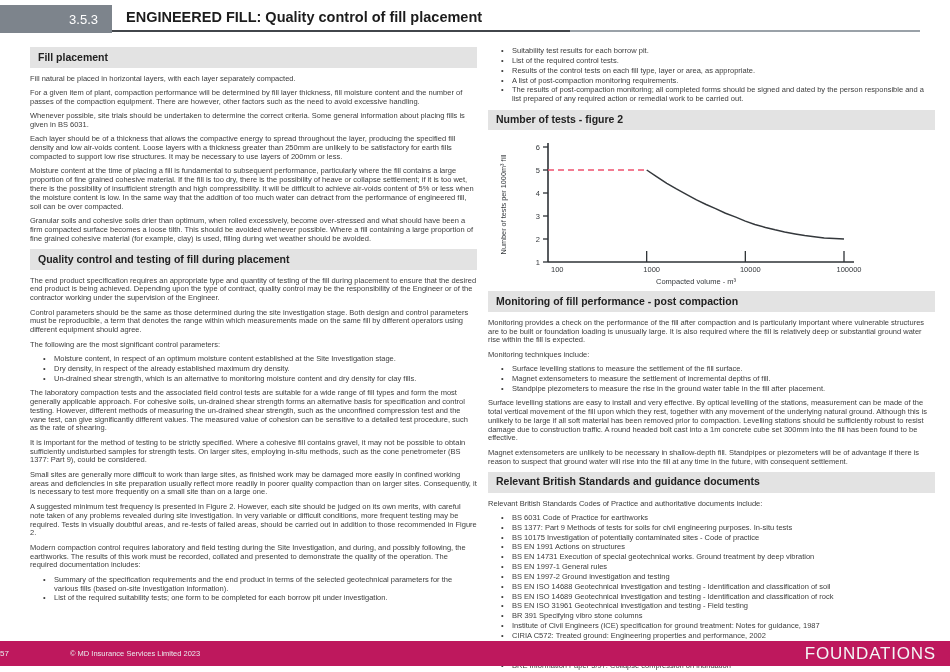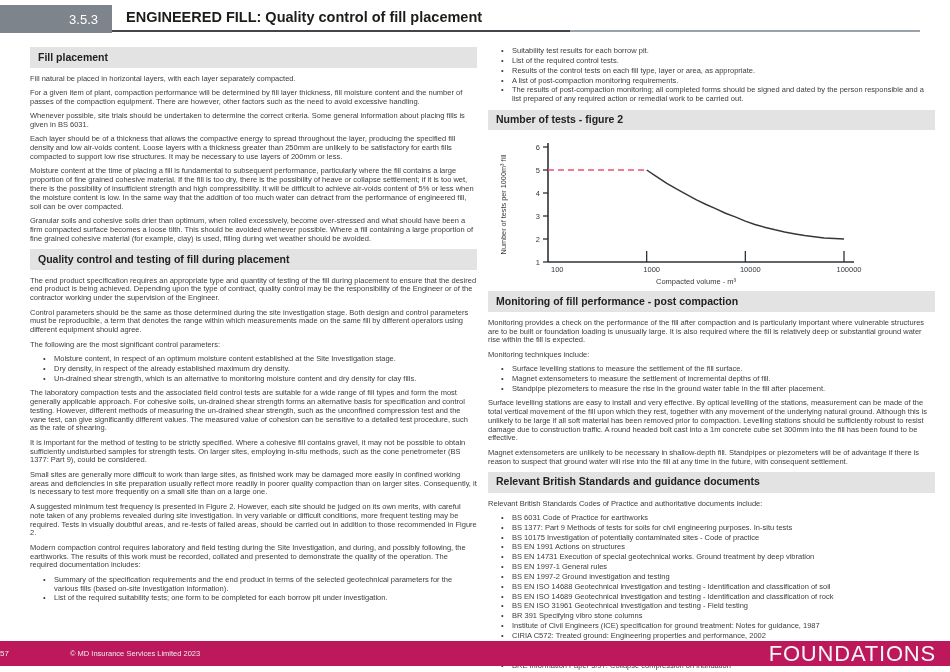--- a/index.html
+++ b/index.html
@@ -22,21 +22,21 @@
   ul.bullets{list-style:none;margin:0 0 5.5px 0;padding:0 0 0 12px;}
   ul.bullets li{font-size:7.5px;line-height:1.18;position:relative;padding-left:11px;margin:1px;}
   ul.bullets li::before{content:"\2022";position:absolute;left:0;top:0;}
   .chart{margin:0 0 4px 0;}
   .chart svg{display:block;}
 
   
   .ftr{position:absolute;left:0;top:641px;width:950px;height:25px;background:#be185d;display:flex;align-items:center;}
   .f-copy{font-size:7.5px;color:#e9ebed;margin-left:70px;z-index:2;}
   .f-page{position:absolute;left:0;right:0;font-size:8px;color:#e9ebed;}
-  .f-brand{margin-left:auto;margin-right:14px;font-size:22px;letter-spacing:0.8px;color:#f3f5f6;z-index:2;}
+  .f-brand{margin-left:auto;margin-right:14px;font-size:17px;letter-spacing:0.8px;color:#f3f5f6;z-index:2;}
 </style>
 </head>
 <body>
 
 <div class="page">
 
   <div class="hdr">
     <div class="hdr-rule"></div>
     <div class="sec-box">
       <span>3.5.3</span>

